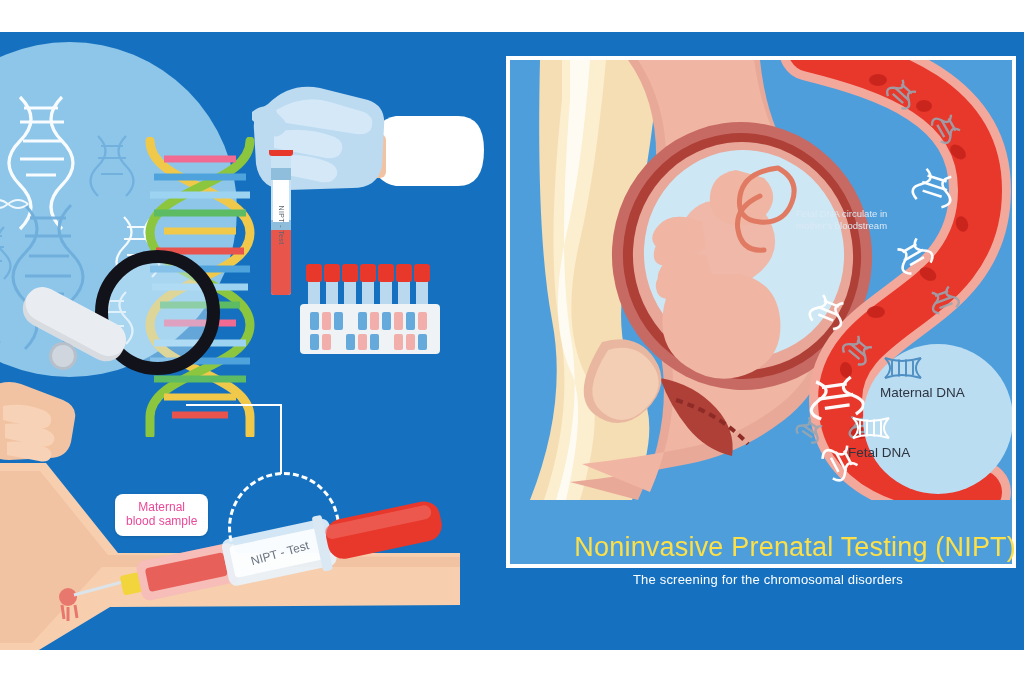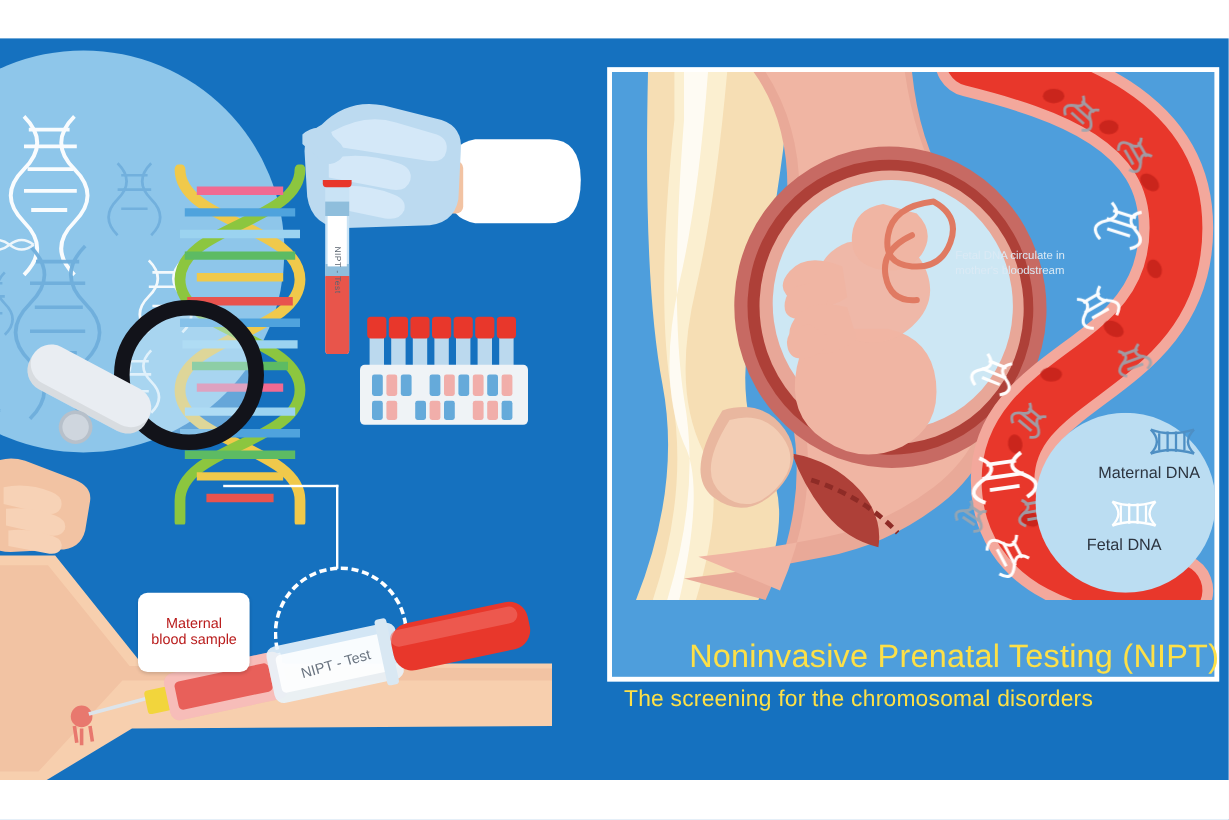--- a/index.html
+++ b/index.html
@@ -32,44 +32,44 @@
   .tube-vert{position:absolute;left:268px;top:118px;width:26px;height:145px;}
   .tubelabel{position:absolute;left:50%;top:52%;transform:translate(-50%,-50%) rotate(90deg);
     font-size:7px;color:#5b6570;white-space:nowrap;letter-spacing:.4px;}
 
   
   .rack{position:absolute;left:300px;top:228px;width:140px;height:100px;}
 
   
   .armwrap{position:absolute;left:-10px;top:425px;width:470px;height:215px;}
   .callout{position:absolute;left:115px;top:462px;background:#ffffff;border-radius:8px;
-    padding:19px 11px;line-height:1.15;text-align:center;font-size:12px;color:#b91c1c;
+    padding:7px 11px;line-height:1.15;text-align:center;font-size:12px;color:#ec4899;
     box-shadow:0 1px 3px rgba(0,0,0,.15);}
   .dashcircle{position:absolute;left:228px;top:440px;width:106px;height:106px;border-radius:50%;
     border:3px dashed #ffffff;}
   .connector{position:absolute;left:280px;top:372px;width:2px;height:70px;background:#ffffff;}
   .connector-h{position:absolute;left:186px;top:372px;width:96px;height:2px;background:#ffffff;}
 
   
   .panel{position:absolute;left:506px;top:24px;width:510px;height:512px;background:#4E9EDC;
     border:4px solid #ffffff;box-sizing:border-box;overflow:hidden;}
   .panel-inner{position:absolute;left:0;top:0;width:100%;height:100%;}
   .panel-label{position:absolute;left:286px;top:148px;width:105px;font-size:9.5px;color:#dbeaf5;
     line-height:1.3;}
 
   .legendcircle{position:absolute;left:353px;top:284px;width:150px;height:150px;border-radius:50%;
     background:#BBDDF2;}
-  .legend-item{position:absolute;width:120px;text-align:right;}
+  .legend-item{position:absolute;width:120px;text-align:left;}
   .legend-text{font-size:13.5px;color:#2d3540;margin-top:1px;}
 
   
   .title{position:absolute;left:560px;top:500px;width:456px;text-align:right;
     font-size:27px;color:#fde047;letter-spacing:.2px;}
-  .subtitle{position:absolute;left:520px;top:540px;width:496px;text-align:left;
-    font-size:19px;color:#fde047;letter-spacing:.2px;}
+  .subtitle{position:absolute;left:520px;top:540px;width:496px;text-align:center;
+    font-size:13px;color:#ffffff;letter-spacing:.2px;}
 </style>
 </head>
 <body>
 
 <div id="stage">
   <div id="canvas">
 
     <div class="dnacircle">
       <svg width="335" height="335" viewBox="0 0 335 335" aria-hidden="true">
         <g stroke="#FFFFFF" stroke-width="3.2" fill="none" opacity="0.95">

